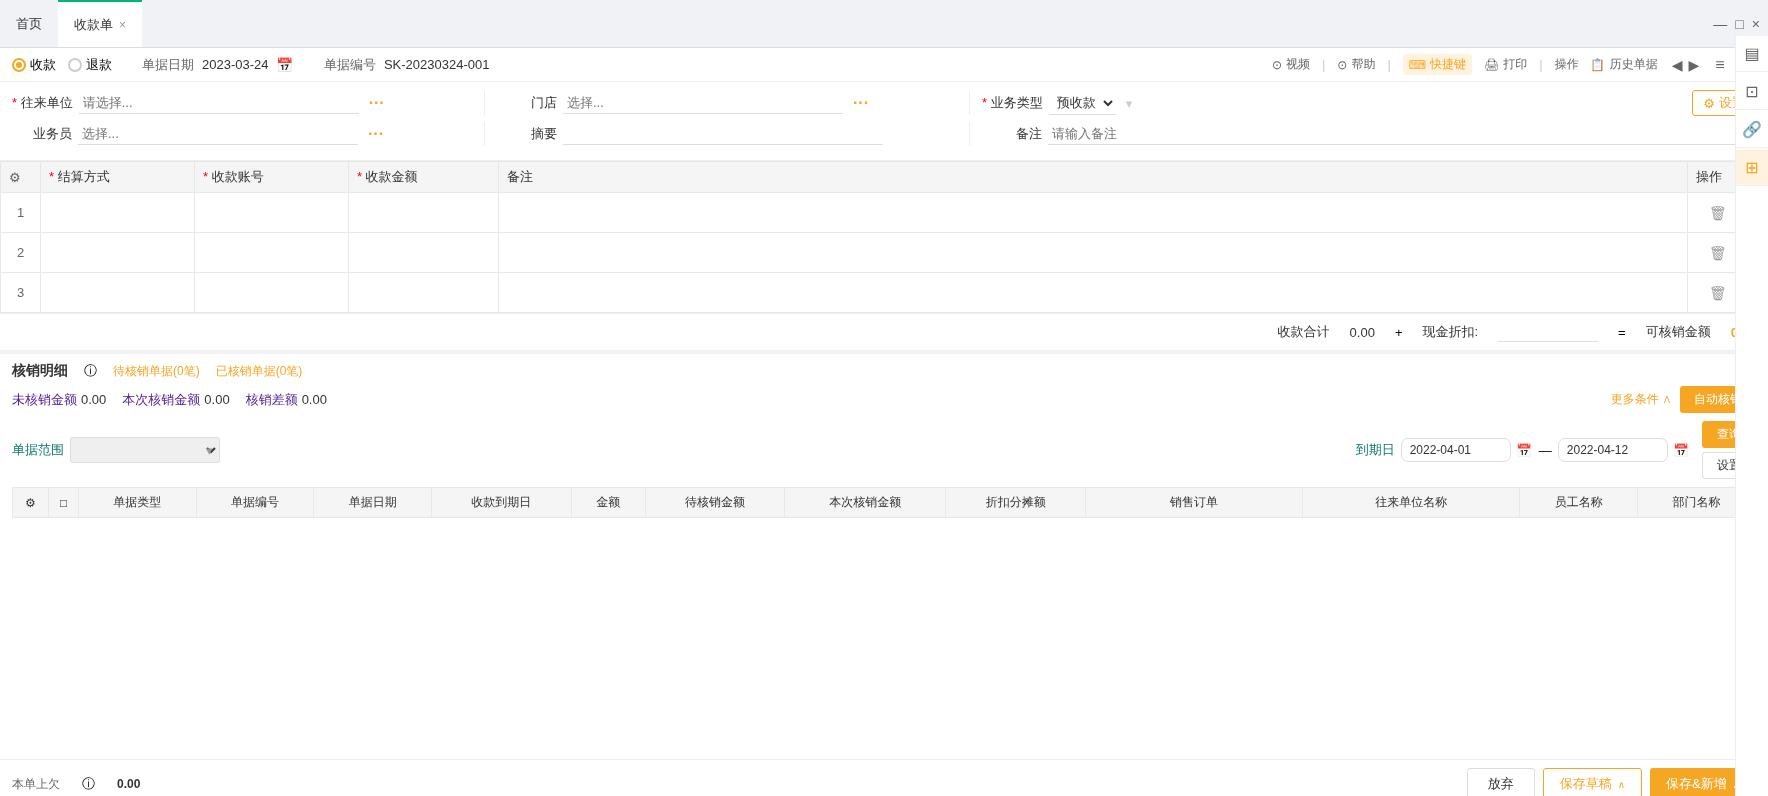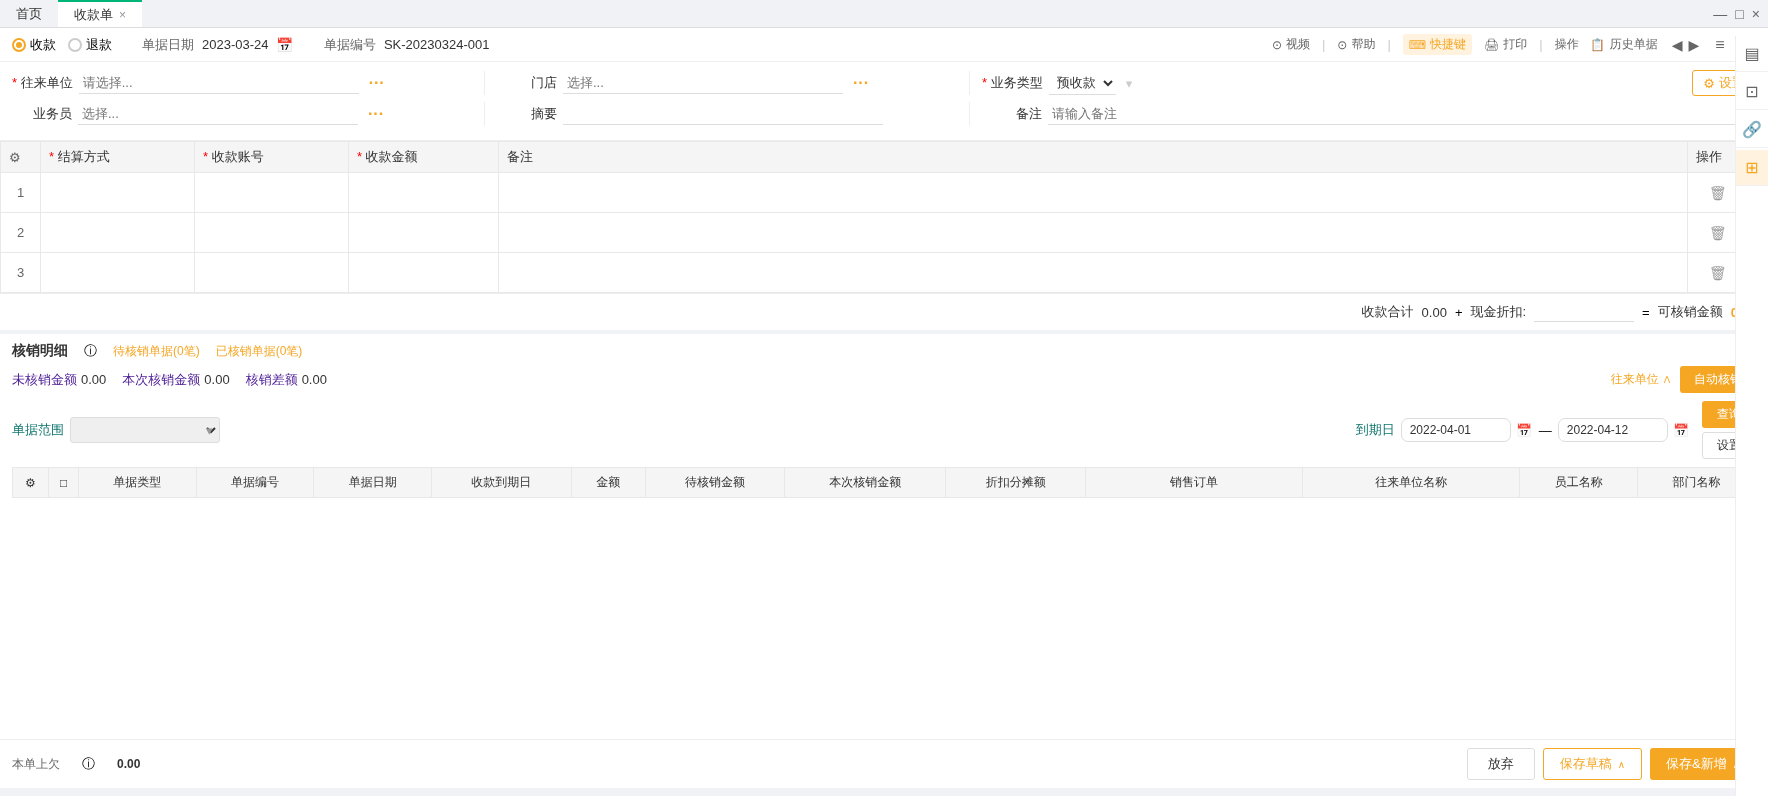--- a/index.html
+++ b/index.html
@@ -1,20 +1,20 @@
 <!DOCTYPE html>
 <html><head>
   <meta charset="utf-8">
   <style>
     * { box-sizing: border-box; margin: 0; padding: 0; font-family: 'Microsoft YaHei', Arial, sans-serif; font-size: 13px; }
     body { background: #f0f2f5; width: 1768px; height: 796px; overflow: hidden; }
 
     
     .tab-bar {
-      display: flex; align-items: center; background: #f0f2f5; height: 28px;
+      display: flex; align-items: center; background: #f0f2f5; height: 48px;
       border-bottom: 1px solid #ddd; padding: 0;
     }
     .tab-home {
       background: #f0f2f5; color: #333; padding: 0 16px; height: 100%;
       display: flex; align-items: center; cursor: pointer; font-size: 13px;
     }
     .tab-active {
       background: #fff; color: #333; padding: 0 16px; height: 100%;
       display: flex; align-items: center; cursor: pointer; font-size: 13px;
       border-top: 2px solid #00b578; position: relative;
@@ -106,21 +106,21 @@
       border: 1px solid #e8e8e8; padding: 4px 8px; height: 40px;
     }
     .data-table .row-num { color: #666; text-align: center; width: 40px; }
     .col-actions { text-align: center; white-space: nowrap; }
     .action-icon { cursor: pointer; color: #999; font-size: 14px; margin: 0 2px; }
     .gear-icon { cursor: pointer; color: #666; }
 
     
     .summary-row {
       display: flex; align-items: center; justify-content: flex-end;
-      padding: 8px 12px; background: #fff; gap: 8px; font-size: 13px;
+      padding: 8px 12px; background: #fff; gap: 20px; font-size: 13px;
       border-top: 1px solid #eee; flex-shrink: 0;
     }
     .summary-label { color: #333; }
     .summary-value { color: #333; }
     .summary-orange { color: #f5a623; font-weight: bold; }
     .summary-input {
       border: none; border-bottom: 1px solid #ddd; width: 100px;
       text-align: right; outline: none; font-size: 13px; padding: 2px 4px;
     }
 
@@ -434,21 +434,21 @@
       </div>
       <div class="stat-item">
         <span class="stat-label">本次核销金额</span>
         <span class="stat-value">0.00</span>
       </div>
       <div class="stat-item">
         <span class="stat-label">核销差额</span>
         <span class="stat-value">0.00</span>
       </div>
       <div class="filter-right" style="margin-left:auto; display:flex; align-items:center; gap:8px;">
-        <span class="more-filter">往来单位 ∧</span>
+        <span class="more-filter">更多条件 ∧</span>
         <button class="auto-btn">自动核销</button>
       </div>
     </div>
 
     <div class="filter-row">
       <div class="filter-search-row">
         <div class="range-wrap">
           <span class="label-gray">单据范围</span>
           <select class="range-select">
             <option value=""></option>

